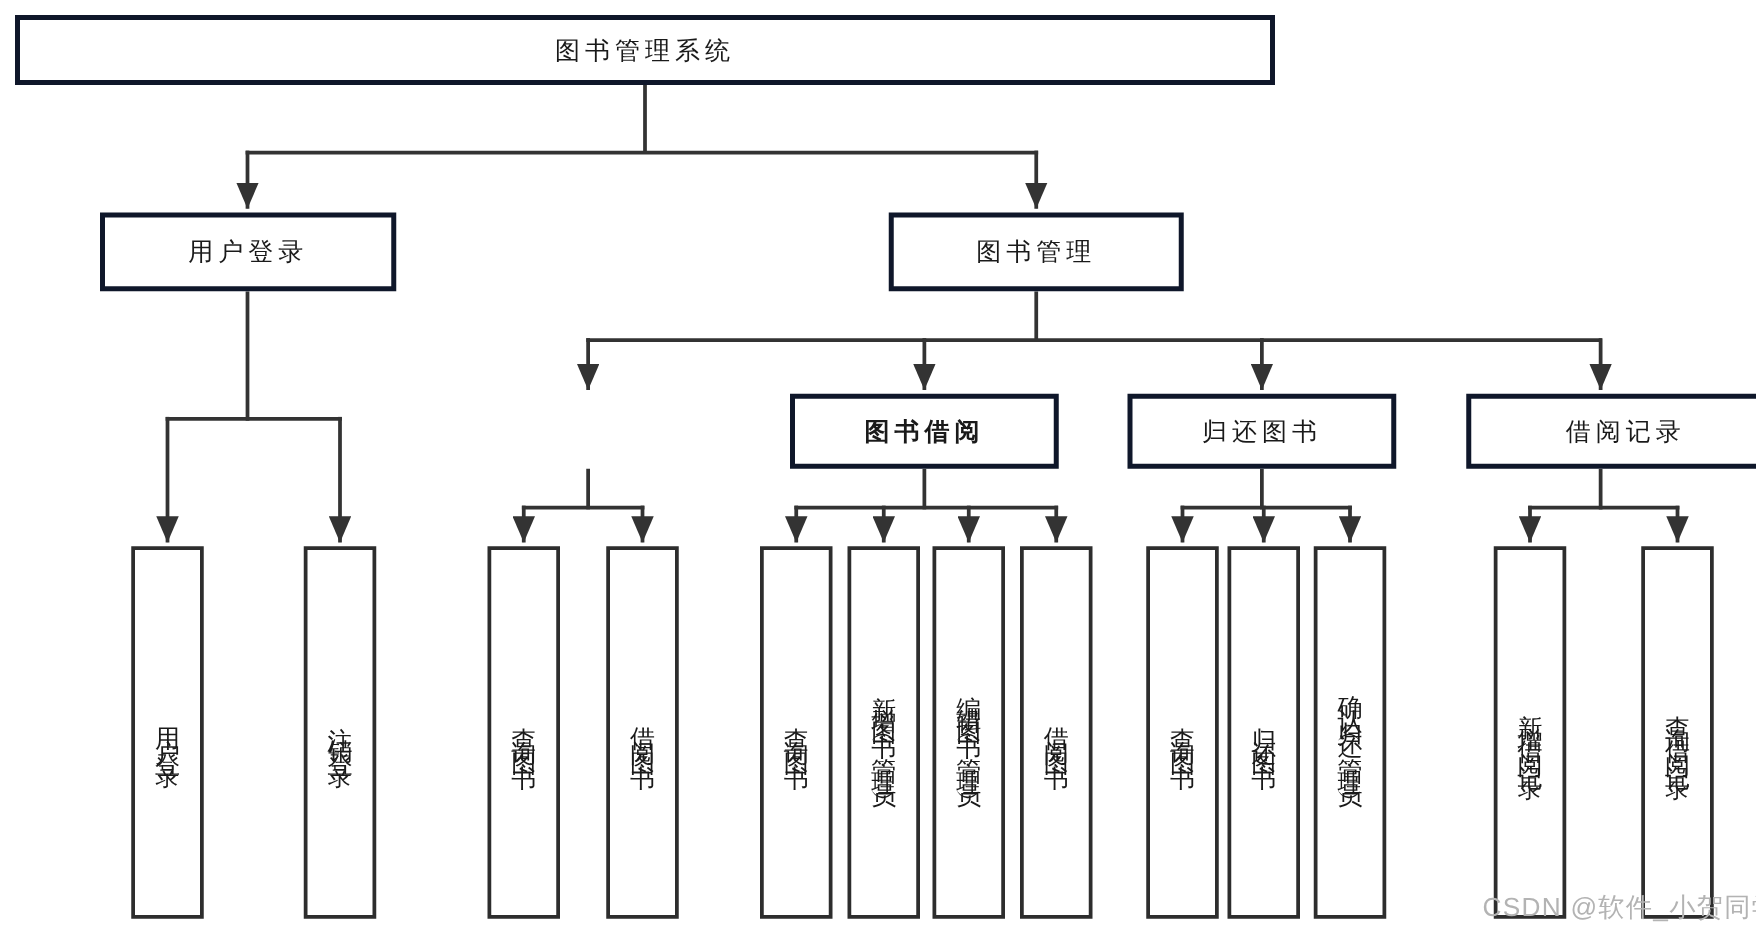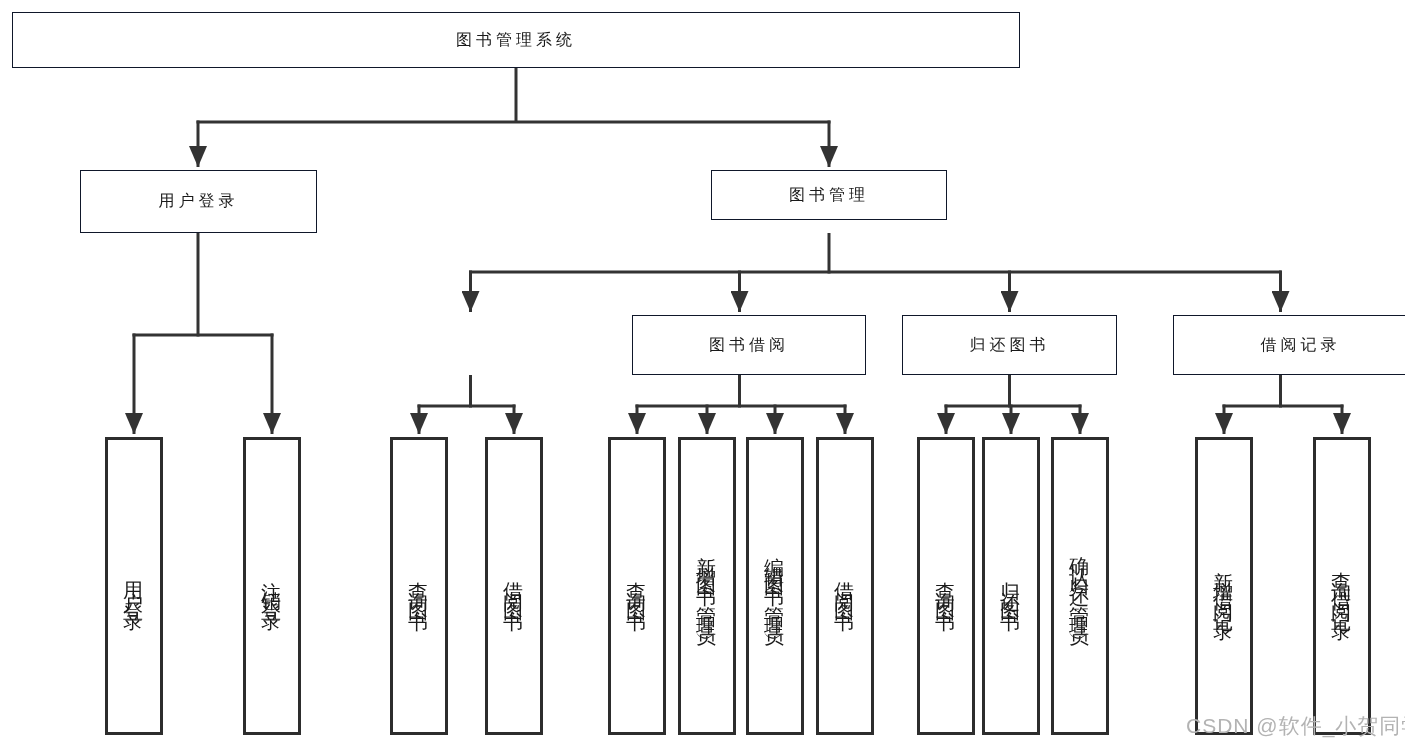--- a/index.html
+++ b/index.html
@@ -14,26 +14,26 @@
   }
   .connectors {
     position: absolute;
     left: 0; top: 0;
     width: 1405px; height: 747px;
   }
   
   .node {
     position: absolute;
     box-sizing: border-box;
-    border: 1px solid #0f172a;
+    border: 4px solid #0f172a;
     background: #ffffff;
     display: flex;
     align-items: center;
     justify-content: center;
-    font-size: 16px;
+    font-size: 20px;
     letter-spacing: 4px;
     color: #1a1a1a;
     white-space: nowrap;
   }
   
   .leaf {
     position: absolute;
     box-sizing: border-box;
     border: 3px solid #2d2d2d;
     background: #ffffff;
@@ -124,23 +124,23 @@
       <line x1="1280.5" y1="375" x2="1280.5" y2="407.5"></line>
       <line x1="1222.5" y1="406" x2="1343.5" y2="406"></line>
       <line x1="1224" y1="404.5" x2="1224" y2="434" marker-end="url(#arrow)"></line>
       <line x1="1342" y1="404.5" x2="1342" y2="434" marker-end="url(#arrow)"></line>
     </g>
   </svg>
 
   <div class="node" style="left:12px; top:12px; width:1008px; height:56px;">图书管理系统</div>
 
   <div class="node" style="left:80px; top:170px; width:237px; height:63px;">用户登录</div>
-  <div class="node" style="left:711px; top:170px; width:236px; height:50px;">图书管理</div>
+  <div class="node" style="left:711px; top:170px; width:236px; height:63px;">图书管理</div>
 
-  <div class="node" style="left:632px; top:315px; width:234px; height:60px;">图书借阅</div>
+  <div class="node" style="left:632px; top:315px; width:215px; height:60px;font-weight:bold;">图书借阅</div>
   <div class="node" style="left:902px; top:315px; width:215px; height:60px;">归还图书</div>
   <div class="node" style="left:1173px; top:315px; width:255px; height:60px;text-align:right;">借阅记录</div>
 
   <div class="leaf" style="left:105px;">用户登录</div>
   <div class="leaf" style="left:243px;">注销登录</div>
 
   <div class="leaf" style="left:390px;">查询图书</div>
   <div class="leaf" style="left:485px;">借阅图书</div>
 
   <div class="leaf" style="left:608px;">查询图书</div>

